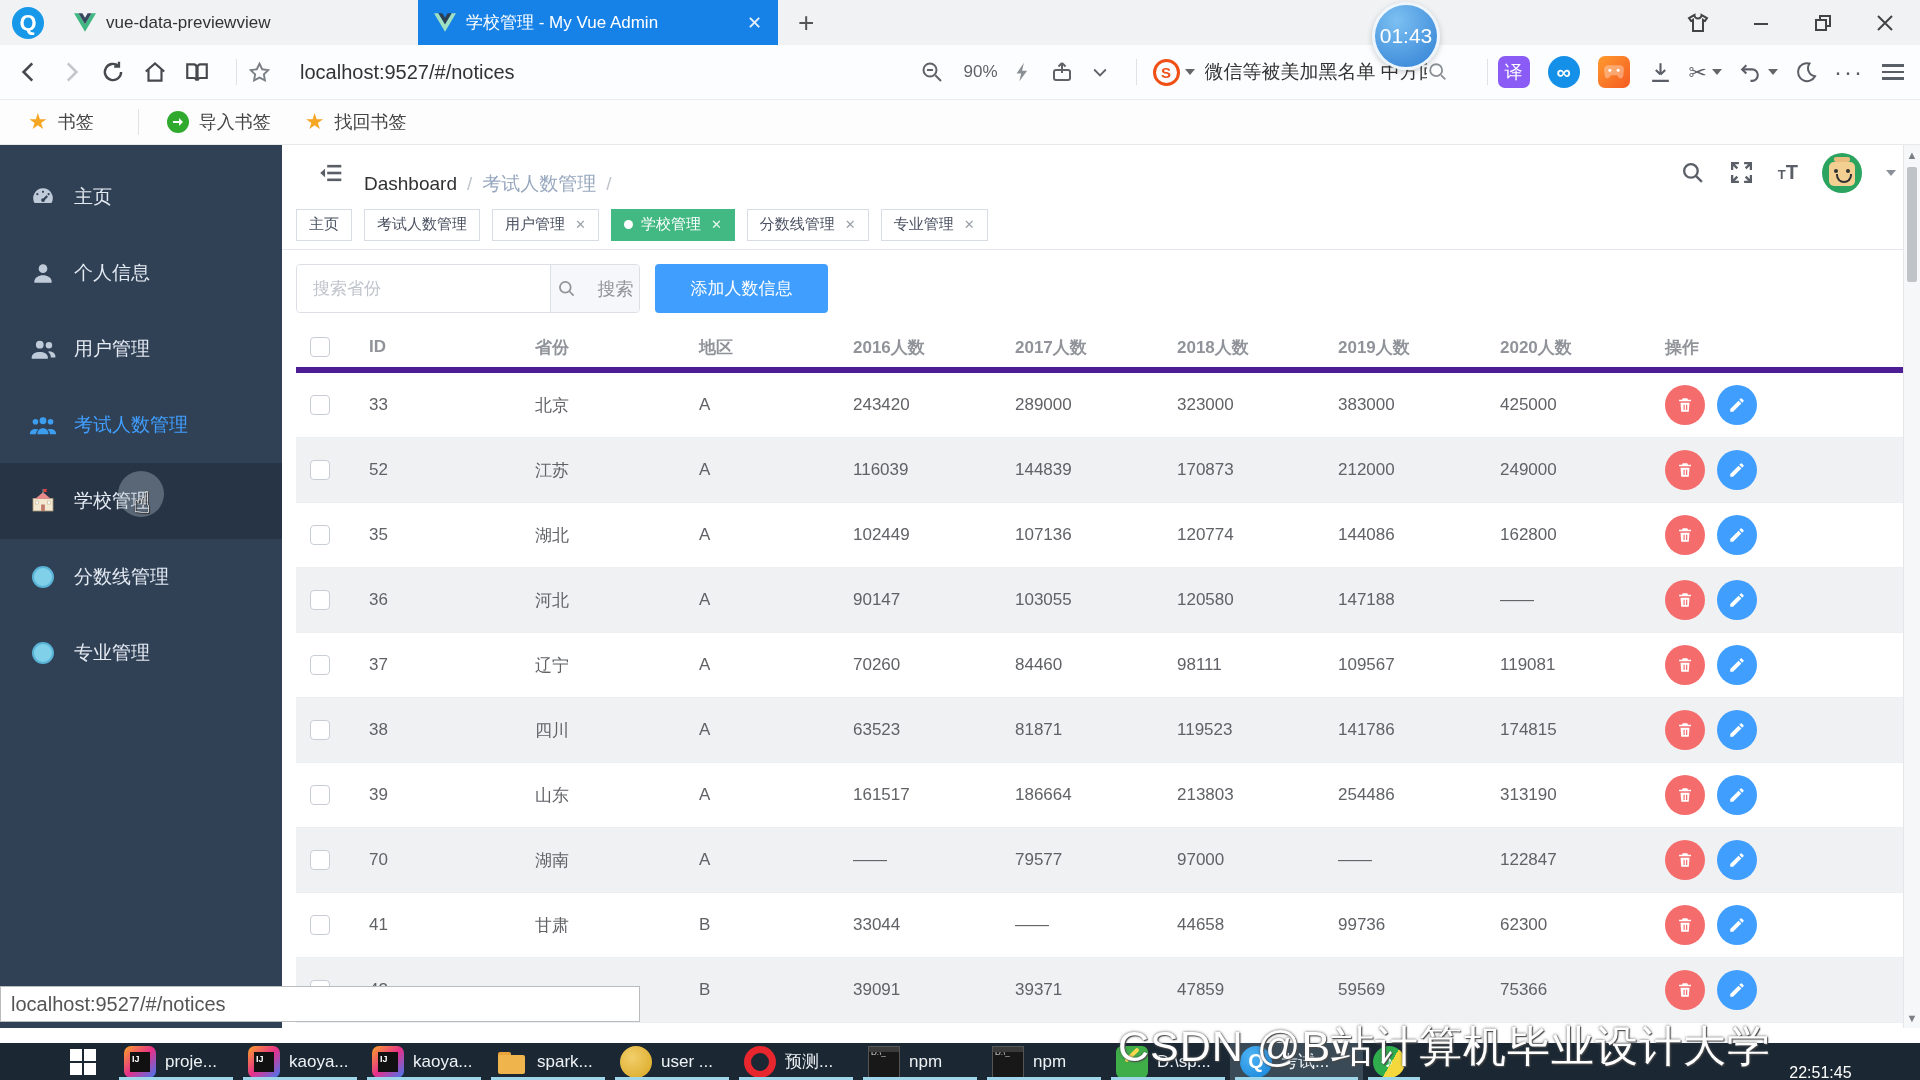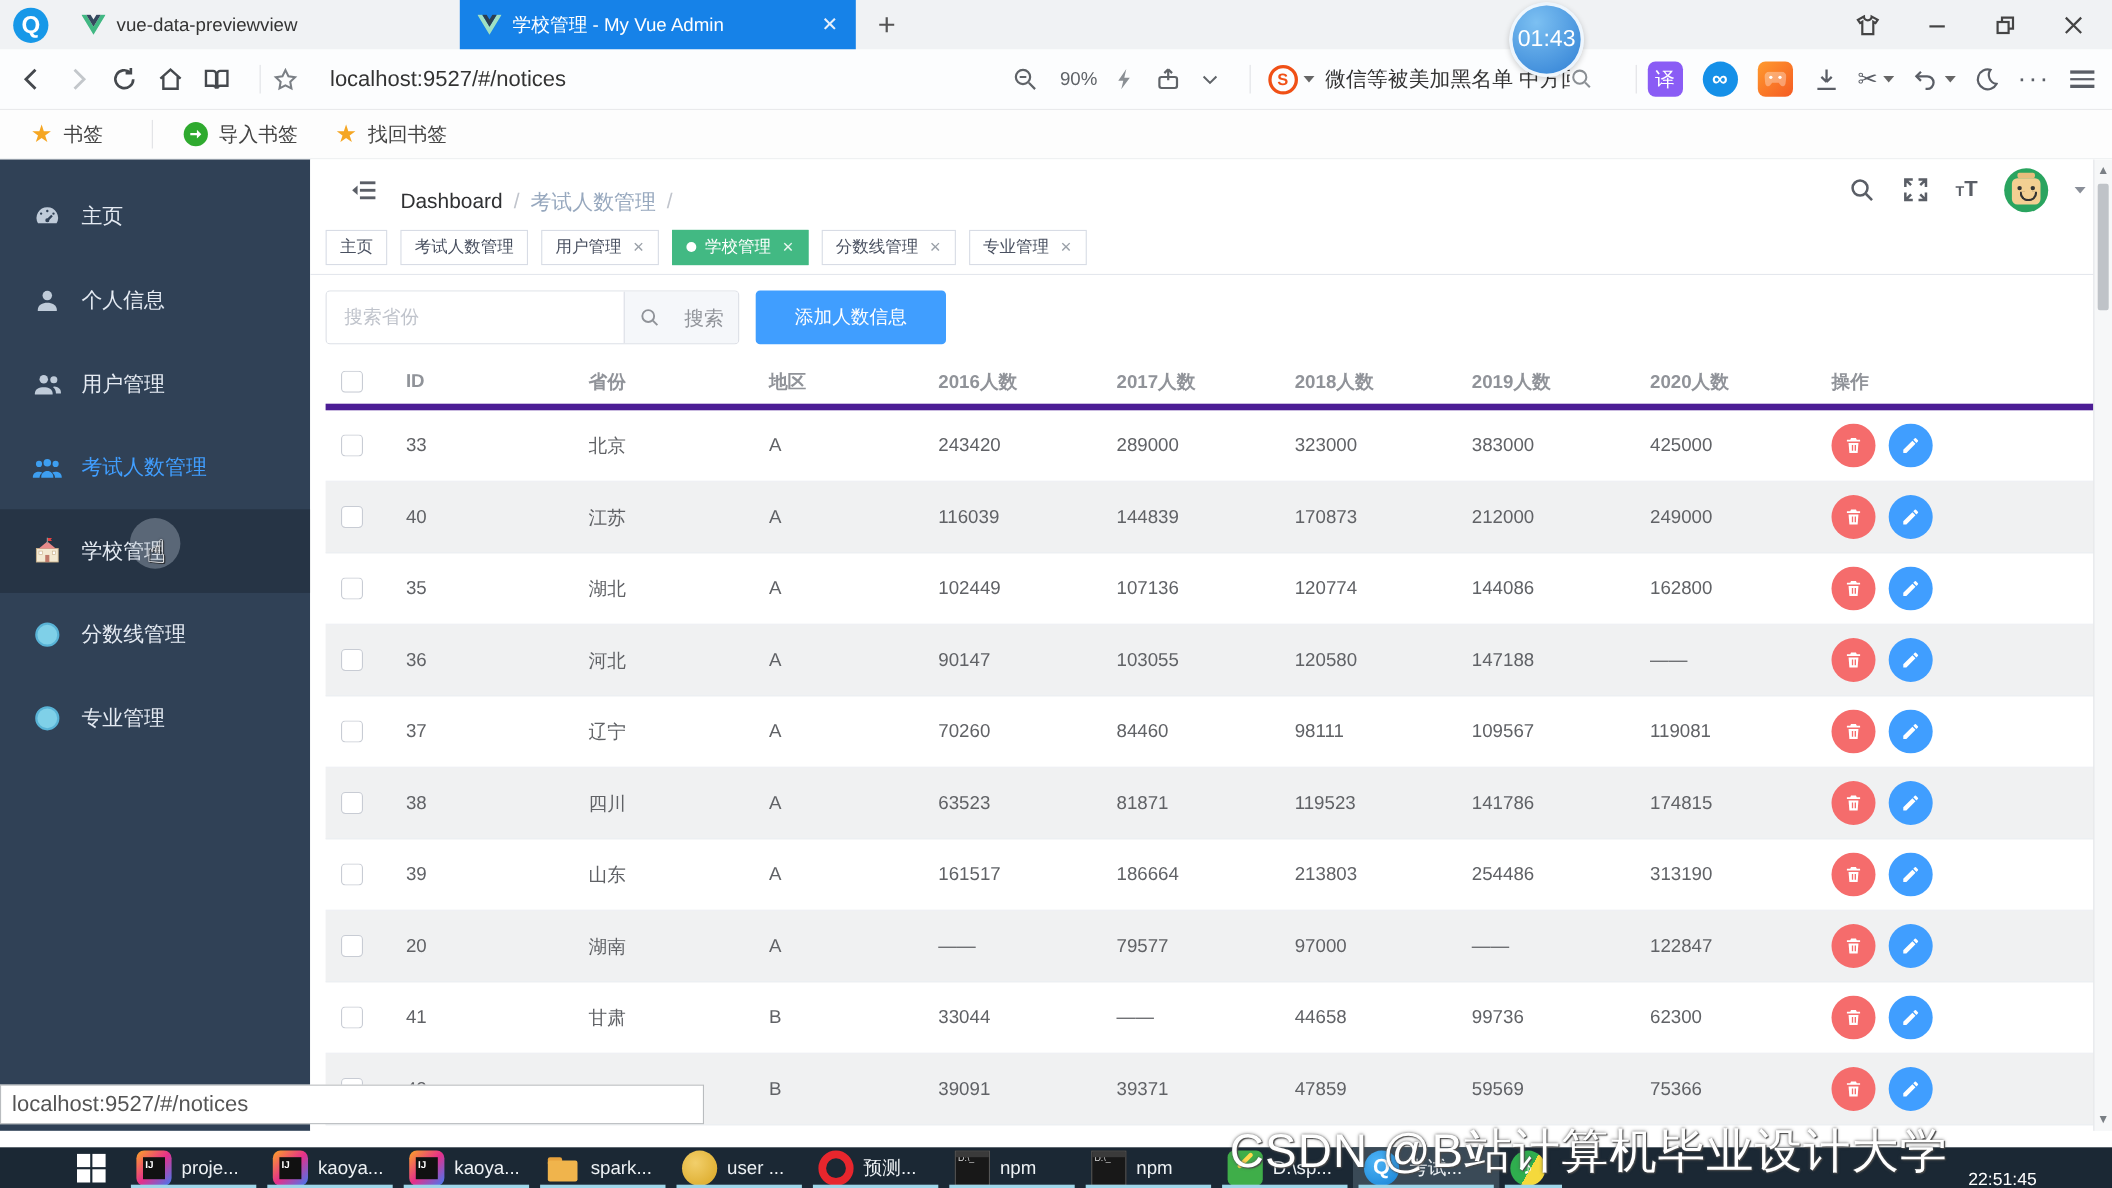--- a/index.html
+++ b/index.html
@@ -94,21 +94,21 @@
               padding-left:14px; gap:12px; }
   .tag { height:32px; display:flex; align-items:center; padding:0 12px; border:1px solid #d8dce5;
          background:#fff; font-size:15px; color:#495060; }
   .tag .x { margin-left:10px; font-size:13px; color:#9aa0a8; }
   .tag.green { background:#42b983; border-color:#42b983; color:#fff; }
   .tag.green .x { color:#e8f7ef; }
   .tag .dot { width:9px; height:9px; border-radius:50%; background:#fff; margin-right:8px; }
 
   .content { padding:14px; flex:1; overflow:hidden; }
   .controls { display:flex; align-items:center; margin-bottom:14px; }
-  .inputgrp { display:flex; width:376px; height:49px; border:1px solid #dcdfe6; border-radius:4px; overflow:hidden; }
+  .inputgrp { display:flex; width:344px; height:49px; border:1px solid #dcdfe6; border-radius:4px; overflow:hidden; }
   .inputgrp input { border:none; outline:none; flex:1; padding:0 16px; font-size:17px; color:#606266;
                     font-family:inherit; }
   .inputgrp input::placeholder { color:#bfc3cb; }
   .sbtn { width:104px; background:#f5f7fa; border-left:1px solid #dcdfe6; display:flex; align-items:center;
           justify-content:center; gap:22px; font-size:18px; color:#909399; }
   .addbtn { margin-left:15px; width:173px; height:49px; background:#409eff; color:#fff; border:none;
             border-radius:4px; font-size:17px; font-family:inherit; }
 
   .grid { display:grid; grid-template-columns:48px 166px 164px 154px 162px 162px 161px 162px 165px 1fr;
           align-items:center; }
@@ -549,21 +549,21 @@
                     <path d="M3 17.25V21h3.75L17.8 9.94l-3.75-3.75zM20.71 7.04a1 1 0 0 0 0-1.41L18.37 3.29a1 1 0 0 0-1.41 0l-1.83 1.83 3.75 3.75z"></path>
                   </svg>
                 </button>
               </div>
             </div>
 
             <div class="grid t-row">
               <div class="cell c-cb">
                 <span class="cb"></span>
               </div>
-              <div class="cell">40</div>
+              <div class="cell">52</div>
               <div class="cell">江苏</div>
               <div class="cell">A</div>
               <div class="cell">116039</div>
               <div class="cell">144839</div>
               <div class="cell">170873</div>
               <div class="cell">212000</div>
               <div class="cell">249000</div>
               <div class="cell c-act">
                 <button class="rbtn del">
                   <svg width="18" height="18" viewBox="0 0 24 24" fill="#fff">
@@ -705,21 +705,21 @@
                     <path d="M3 17.25V21h3.75L17.8 9.94l-3.75-3.75zM20.71 7.04a1 1 0 0 0 0-1.41L18.37 3.29a1 1 0 0 0-1.41 0l-1.83 1.83 3.75 3.75z"></path>
                   </svg>
                 </button>
               </div>
             </div>
 
             <div class="grid t-row">
               <div class="cell c-cb">
                 <span class="cb"></span>
               </div>
-              <div class="cell">20</div>
+              <div class="cell">70</div>
               <div class="cell">湖南</div>
               <div class="cell">A</div>
               <div class="cell">——</div>
               <div class="cell">79577</div>
               <div class="cell">97000</div>
               <div class="cell">——</div>
               <div class="cell">122847</div>
               <div class="cell c-act">
                 <button class="rbtn del">
                   <svg width="18" height="18" viewBox="0 0 24 24" fill="#fff">

